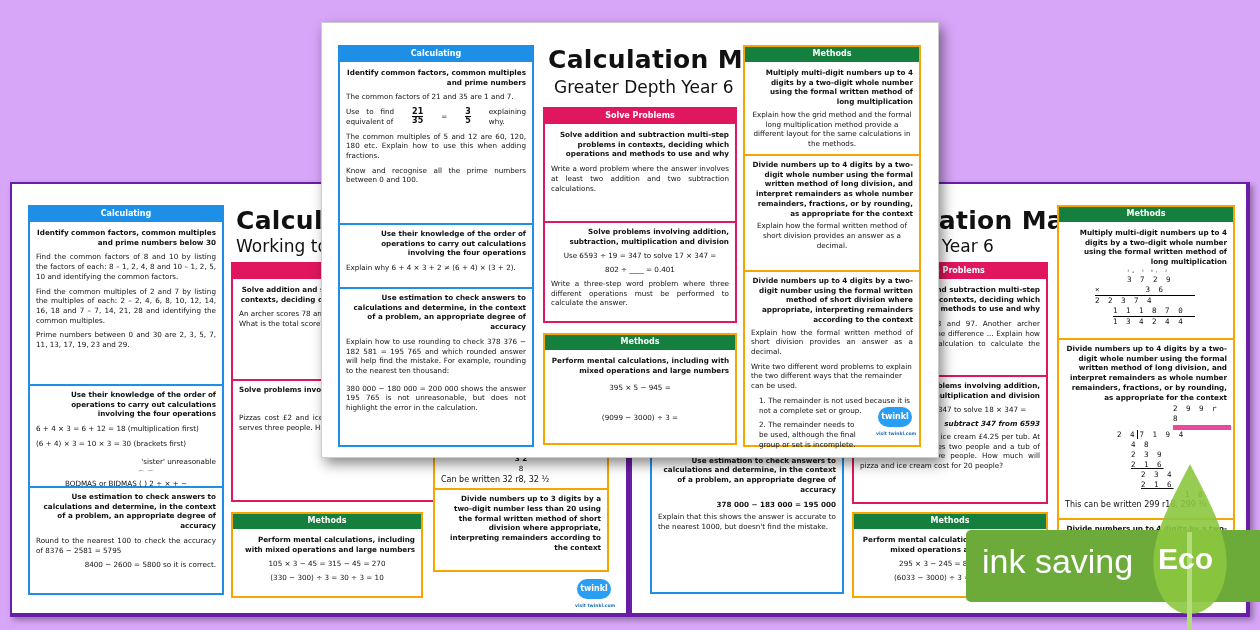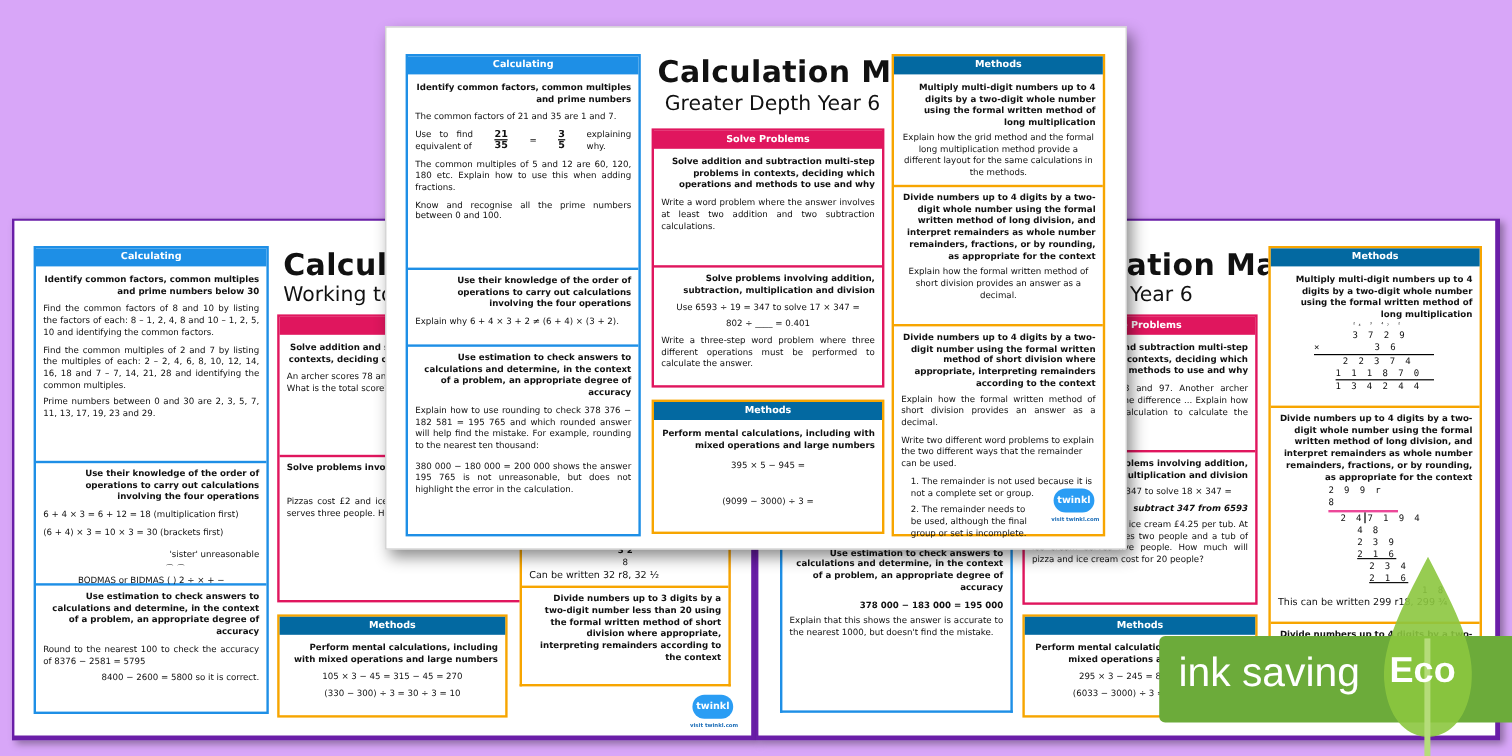--- a/index.html
+++ b/index.html
@@ -6,21 +6,21 @@
   html,body{width:1260px;height:630px;overflow:hidden}
   body{background:#d8a6f8;font-family:"DejaVu Sans",sans-serif;position:relative;color:#111}
   .sheet{position:absolute;background:#fff;border-top:2px solid #6a1ea8;border-left:2px solid #6a1ea8;box-shadow:3px 3px 6px rgba(0,0,0,.35)}
   .sheet-left{left:10px;top:182px;width:620px;height:435px;border-right:4px solid #6a1ea8;border-bottom:4px solid #6a1ea8}
   .sheet-right{left:630px;top:182px;width:620px;height:435px;border-right:4px solid #6a1ea8;border-bottom:4px solid #6a1ea8}
   .sheet-center{left:321px;top:22px;width:618px;height:436px;box-shadow:4px 6px 12px rgba(0,0,0,.45);border:1px solid #ccc;z-index:5}
   .card{position:absolute;border:2px solid;background:#fff;font-size:7.2px;line-height:1.35}
   .card .hd{color:#fff;font-weight:bold;text-align:center;font-size:8px;padding:2px 0;height:15px}
   .blue{border-color:#1e8fe6}.blue .hd{background:#1e8fe6}
   .pink{border-color:#e0165e}.pink .hd{background:#e0165e}
-  .orange{border-color:#f7a500}.orange .hd{background:#0369a1}
+  .orange{border-color:#f7a500}.orange .hd{background:#15803d}
   .sec{padding:4px 6px;border-top:2px solid transparent}
   .blue .sec+.sec{border-top-color:#1e8fe6}
   .pink .sec+.sec{border-top-color:#e0165e}
   .orange .sec+.sec{border-top-color:#f7a500}
   .obj{font-weight:bold;text-align:right;margin-bottom:5px}
   .p{margin-bottom:5px;text-align:justify}
   .c{text-align:center;margin:4px 0}
   .r{text-align:right;margin:3px 0}
   .title{position:absolute;font-weight:bold;font-size:25px;letter-spacing:.3px;white-space:nowrap}
   .subtitle{position:absolute;font-size:17px;white-space:nowrap}
@@ -125,27 +125,27 @@
       <div class="c">(6033 − 3000) ÷ 3 = 3033 ÷ 3</div>
     </div>
   </div>
   <div class="card orange" style="left:425px;top:21px;width:178px;height:392px">
     <div class="hd">Methods</div>
     <div class="sec" style="height:116px">
       <div class="obj" style="margin-bottom:2px">Multiply multi-digit numbers up to 4 digits by a two-digit whole number using the formal written method of long multiplication</div>
       <div class="mono" style="font-size:4.5px;margin-left:62px">²₄ ³ ⁴₇ ²</div>
       <div class="mono" style="font-size:7.5px;margin-left:62px">3 7 2 9</div>
       <div class="mono" style="font-size:7.5px;margin-left:30px;border-bottom:1px solid #000;width:100px"><span>×</span><span style="margin-left:44px">3 6</span></div>
-      <div class="mono" style="font-size:7.5px;margin-left:54px">2 2 3 7 4</div>
+      <div class="mono" style="font-size:7.5px;margin-left:30px">2 2 3 7 4</div>
       <div class="mono" style="font-size:7.5px;margin-left:48px;border-bottom:1px solid #000;width:82px">1 1 1 8 7 0</div>
       <div class="mono" style="font-size:7.5px;margin-left:48px">1 3 4 2 4 4</div>
     </div>
     <div class="sec" style="height:180px">
       <div class="obj" style="margin-bottom:2px">Divide numbers up to 4 digits by a two-digit whole number using the formal written method of long division, and interpret remainders as whole number remainders, fractions, or by rounding, as appropriate for the context</div>
-      <div class="mono" style="font-size:7.5px;margin-left:42px;border-bottom:2px solid #ec4899;width:58px">2 9 9 r 8</div>
+      <div class="mono" style="font-size:7.5px;margin-left:108px;border-bottom:5px solid #ec4899;width:58px">2 9 9 r 8</div>
       <div class="mono" style="font-size:7.5px;margin-left:52px"><span>2 4</span><span style="border-left:1px solid #000;padding-left:2px">7 1 9 4</span></div>
       <div class="mono" style="font-size:7.5px;margin-left:66px;">4 8</div>
       <div class="mono" style="font-size:7.5px;margin-left:66px">2 3 9</div>
       <div class="mono" style="font-size:7.5px;margin-left:66px;text-decoration:underline">2 1 6</div>
       <div class="mono" style="font-size:7.5px;margin-left:76px">2 3 4</div>
       <div class="mono" style="font-size:7.5px;margin-left:76px;text-decoration:underline">2 1 6</div>
       <div class="mono" style="font-size:7.5px;margin-left:120px">1 8</div>
       <div style="font-size:8px">This can be written 299 r18, 299 ¾</div>
     </div>
     <div class="sec">

